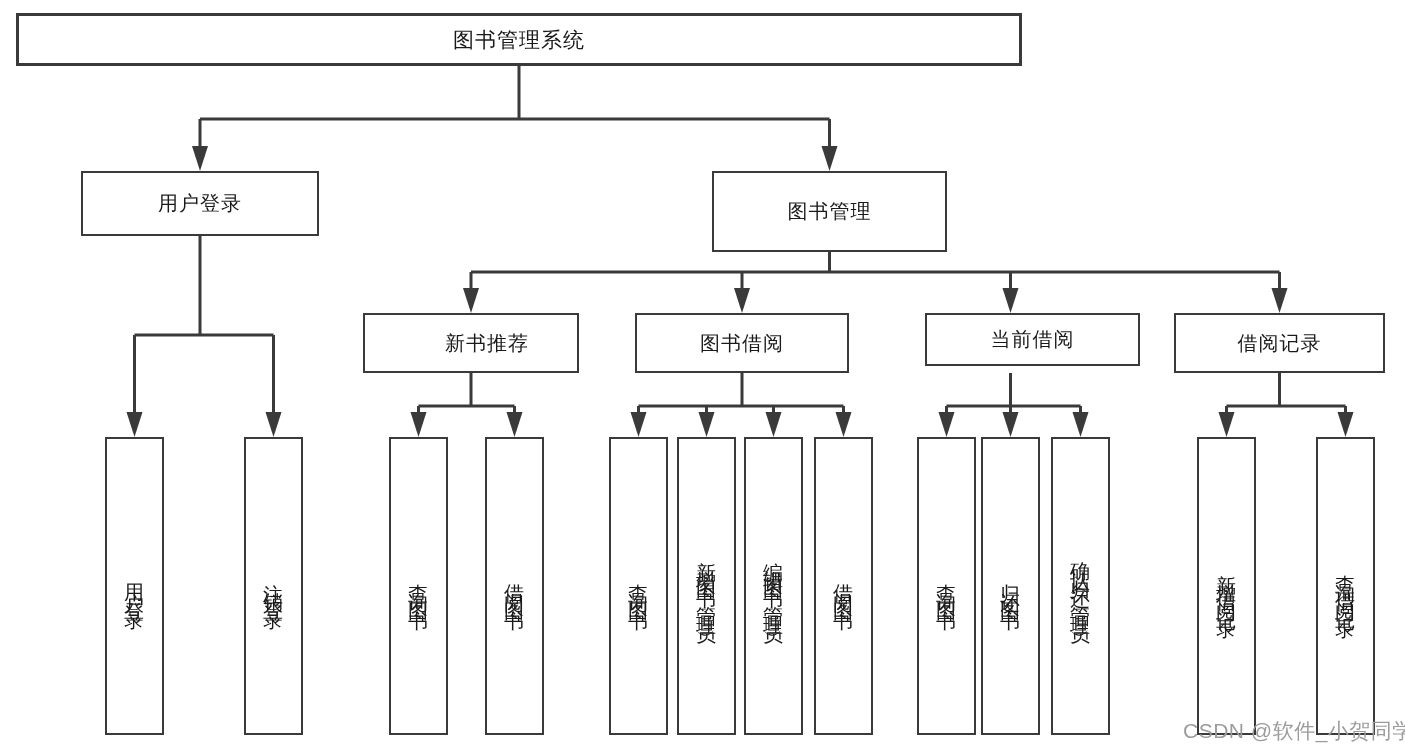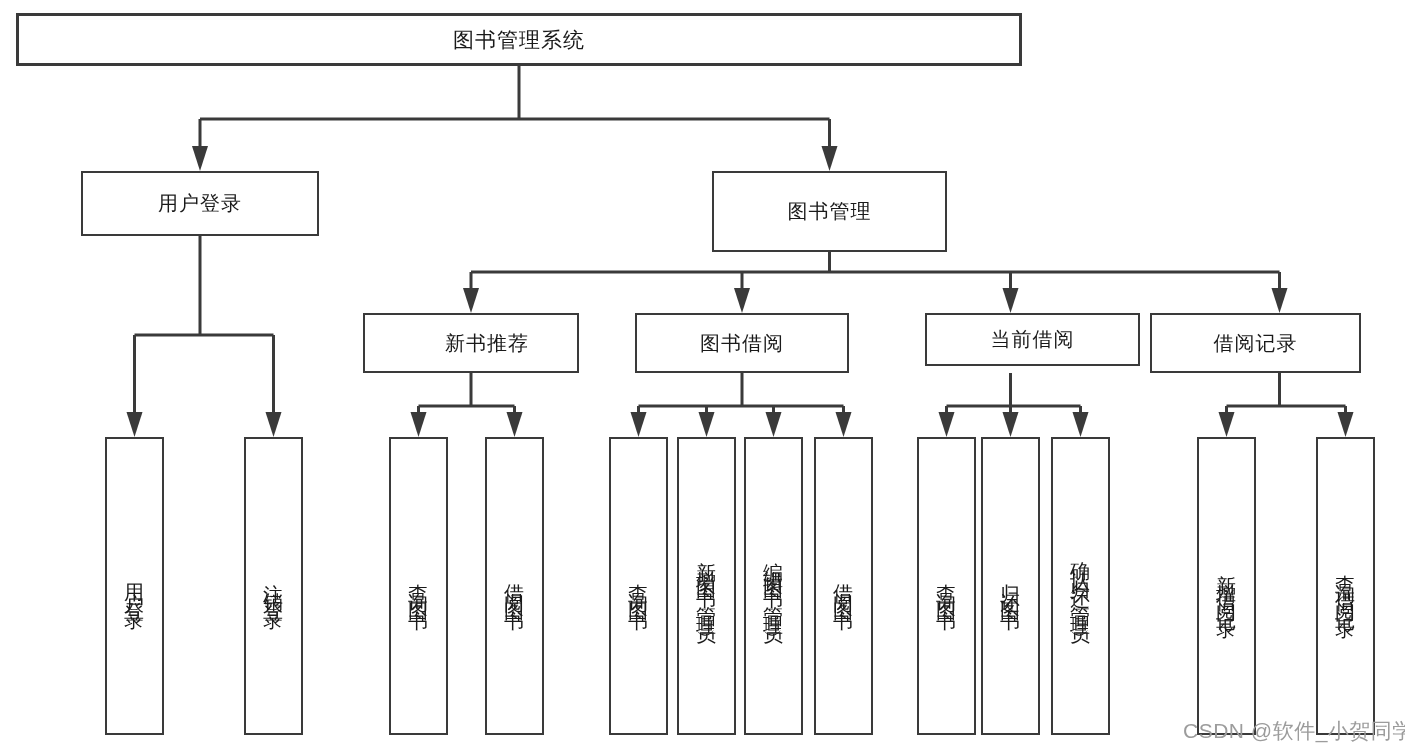--- a/index.html
+++ b/index.html
@@ -84,21 +84,21 @@
   <div class="hbox" style="left:81px; top:171px; width:238px; height:65px;">用户登录</div>
 
   <div class="hbox" style="left:712px; top:171px; width:235px; height:81px;">图书管理</div>
 
   <div class="hbox" style="left:363px; top:313px; width:216px; height:60px;padding-left:32px;">新书推荐</div>
 
   <div class="hbox" style="left:635px; top:313px; width:214px; height:60px;">图书借阅</div>
 
   <div class="hbox" style="left:903px; top:313px; width:215px; height:53px;margin-left:22px;">当前借阅</div>
 
-  <div class="hbox" style="left:1150px; top:313px; width:211px; height:60px;">借阅记录</div>
+  <div class="hbox" style="left:1174px; top:313px; width:211px; height:60px;">借阅记录</div>
 
   <div class="vbox" style="left:105px; top:437px; width:59px; height:298px;">
     <span>用户登录</span>
   </div>
   <div class="vbox" style="left:244px; top:437px; width:59px; height:298px;">
     <span>注销登录</span>
   </div>
 
   <div class="vbox" style="left:389px; top:437px; width:59px; height:298px;">
     <span>查询图书</span>

